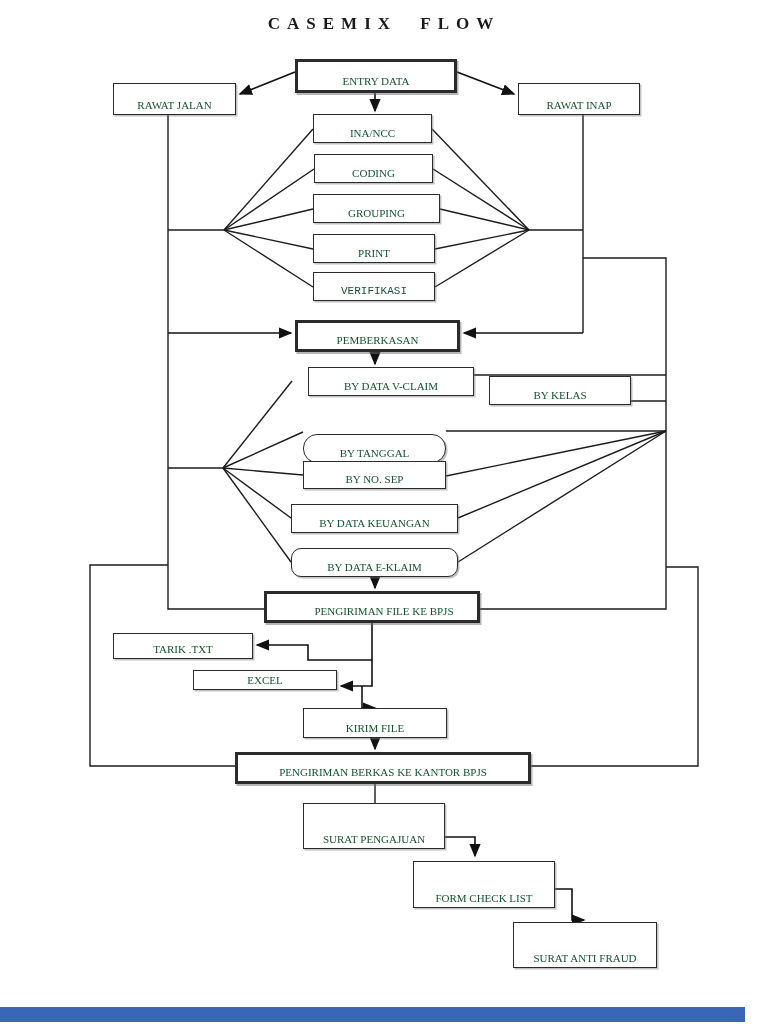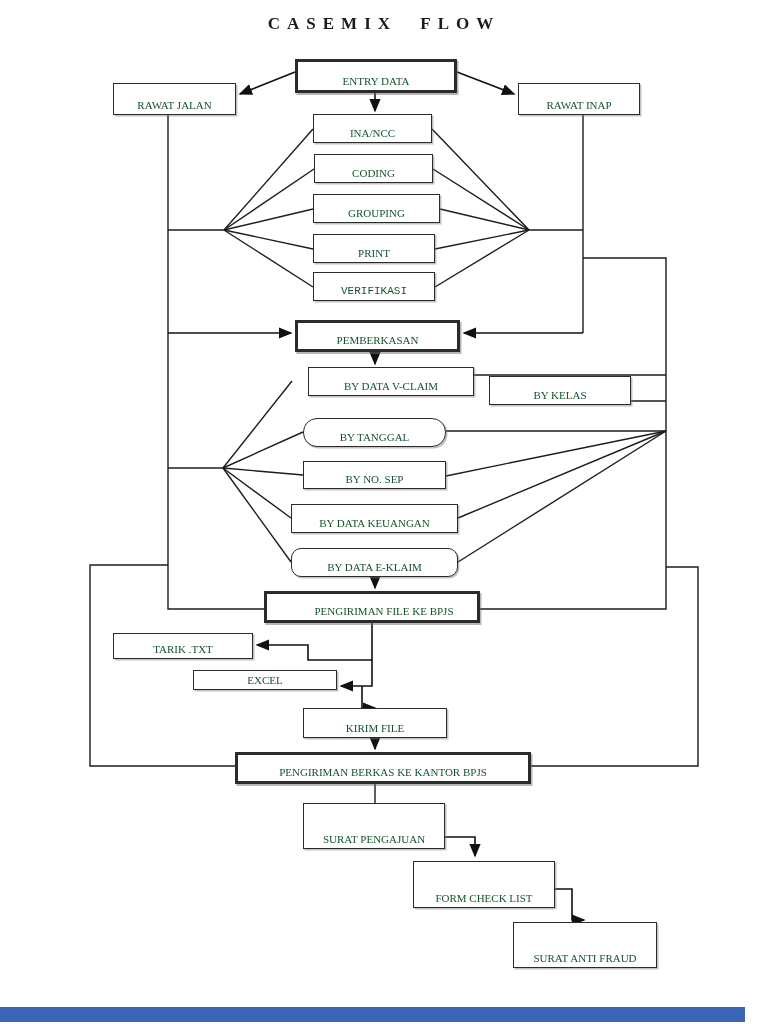--- a/index.html
+++ b/index.html
@@ -121,21 +121,21 @@
       </div>
       <div class="node bold" style="left: 295px; top: 320px; width: 165px; height: 32px;">
         <span>PEMBERKASAN</span>
       </div>
       <div class="node" style="left: 292px; top: 367px; width: 166px; height: 29px; margin-left: 16px;">
         <span>BY DATA V-CLAIM</span>
       </div>
       <div class="node" style="left: 489px; top: 376px; width: 142px; height: 29px;">
         <span>BY KELAS</span>
       </div>
-      <div class="node" style="left: 303px; top: 418px; width: 143px; height: 29px; border-radius: 14px;">
+      <div class="node" style="left: 303px; top: 434px; width: 143px; height: 29px; border-radius: 14px;">
         <span>BY TANGGAL</span>
       </div>
       <div class="node" style="left: 303px; top: 461px; width: 143px; height: 28px;">
         <span>BY NO. SEP</span>
       </div>
       <div class="node" style="left: 291px; top: 504px; width: 167px; height: 29px;">
         <span>BY DATA KEUANGAN</span>
       </div>
       <div class="node" style="left: 291px; top: 548px; width: 167px; height: 29px; border-radius: 10px;">
         <span>BY DATA E-KLAIM</span>

